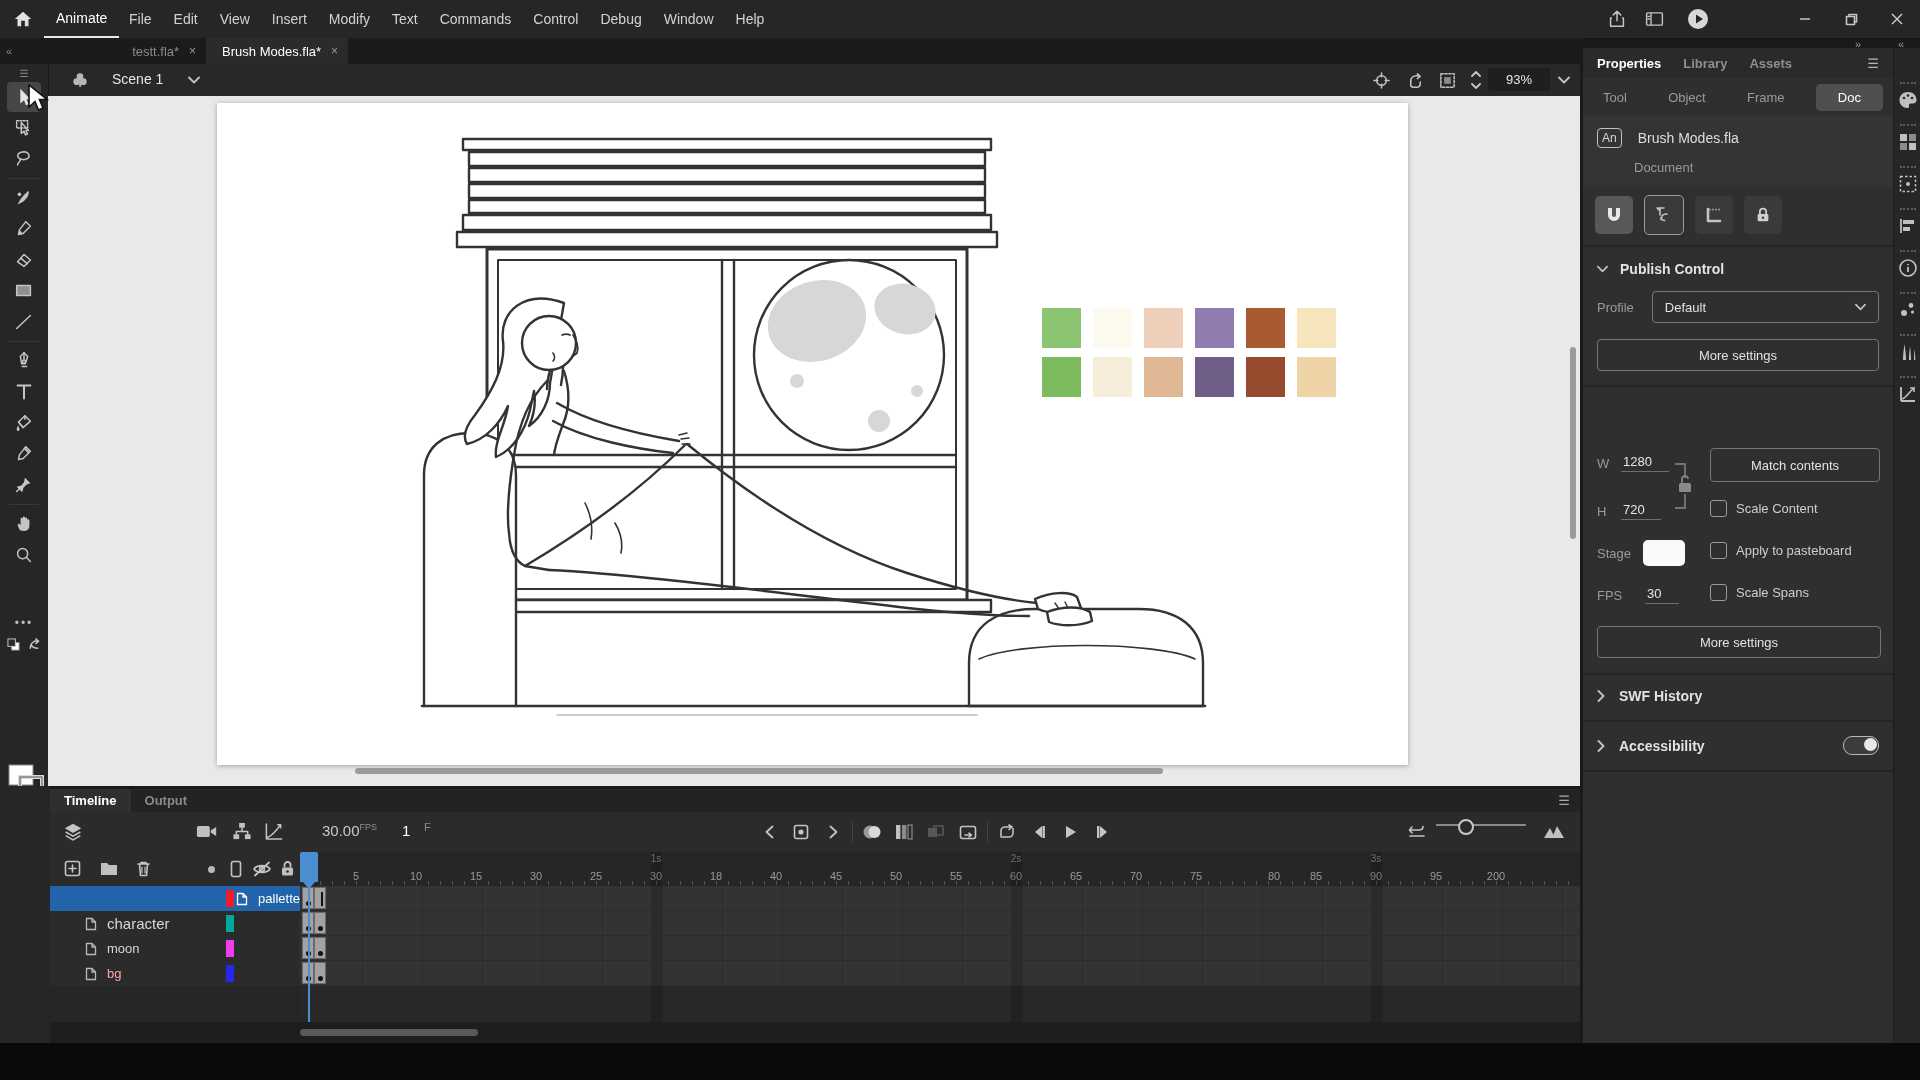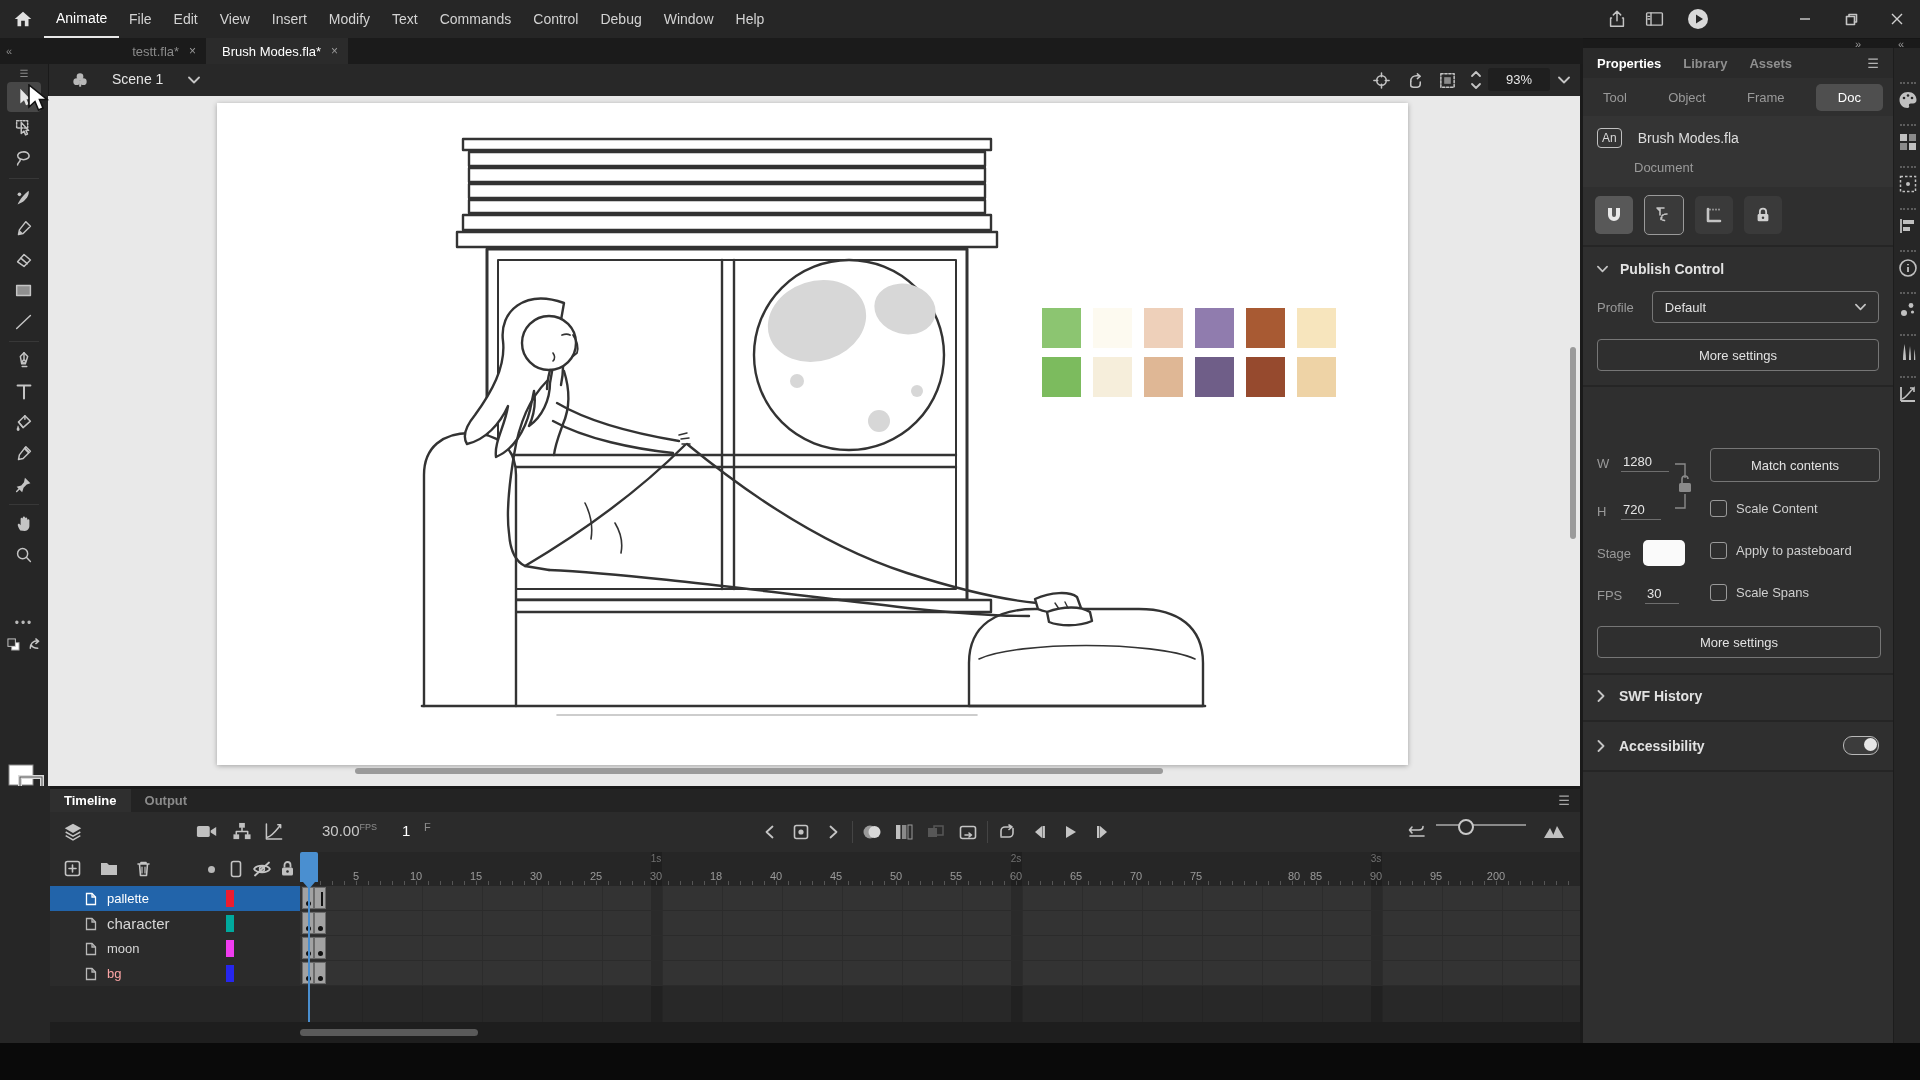--- a/index.html
+++ b/index.html
@@ -49,21 +49,21 @@
   
   #dock{left:1893px;top:48px;width:27px;height:995px;background:#262626;border-left:1px solid #1d1d1d;}
   .grip{width:16px;border-top:2px dotted #5c5c5c;margin:0 auto 6px auto;}
   .dock-ico{margin:0 auto 14px auto;display:flex;flex-direction:column;align-items:center;}
   
   #timeline{left:50px;top:789px;width:1530px;height:254px;background:#2b2b2b;}
   .tl-tab{font-size:13px;font-weight:bold;color:#8a8a8a;padding:4px 14px;}
   .tl-tab.active{color:#fff;background:#2f2f2f;}
   .pb{color:#c4c4c4;display:flex;align-items:center;justify-content:center;width:26px;height:24px;}
   .layer-row{position:absolute;left:0;width:250px;height:25px;display:flex;align-items:center;}
-  .layer-row.selected{background:#2264aa;}
+  .layer-row.selected{background:#2264aa;justify-content:flex-end;}
   .fnum{position:absolute;top:18px;font-size:11px;color:#9a9a9a;transform:translateX(-50%);}
   .snum{position:absolute;top:1px;font-size:10px;color:#8a8a8a;transform:translateX(-50%);}
   #bottombar{left:0;top:1043px;width:1920px;height:37px;background:#0a0a0a;}
 </style>
 </head>
 <body>
 
 <div id="root">
 
   <div id="menubar" class="abs row">
@@ -850,21 +850,21 @@
         <span class="fnum" style="left:356px;">30</span>
         <span class="fnum" style="left:416px;">18</span>
         <span class="fnum" style="left:476px;">40</span>
         <span class="fnum" style="left:536px;">45</span>
         <span class="fnum" style="left:596px;">50</span>
         <span class="fnum" style="left:656px;">55</span>
         <span class="fnum" style="left:716px;">60</span>
         <span class="fnum" style="left:776px;">65</span>
         <span class="fnum" style="left:836px;">70</span>
         <span class="fnum" style="left:896px;">75</span>
-        <span class="fnum" style="left:976px;padding-left:36px;">80</span>
+        <span class="fnum" style="left:956px;padding-left:36px;">80</span>
         <span class="fnum" style="left:1016px;">85</span>
         <span class="fnum" style="left:1076px;">90</span>
         <span class="fnum" style="left:1136px;">95</span>
         <span class="fnum" style="left:1196px;">200</span>
         <span class="snum" style="left:356px;">1s</span>
         <span style="position:absolute;left:351px;top:0;width:11px;height:34px;background:rgba(0,0,0,.18);"></span>
         <span class="snum" style="left:716px;">2s</span>
         <span style="position:absolute;left:711px;top:0;width:11px;height:34px;background:rgba(0,0,0,.18);"></span>
         <span class="snum" style="left:1076px;">3s</span>
         <span style="position:absolute;left:1071px;top:0;width:11px;height:34px;background:rgba(0,0,0,.18);"></span>

